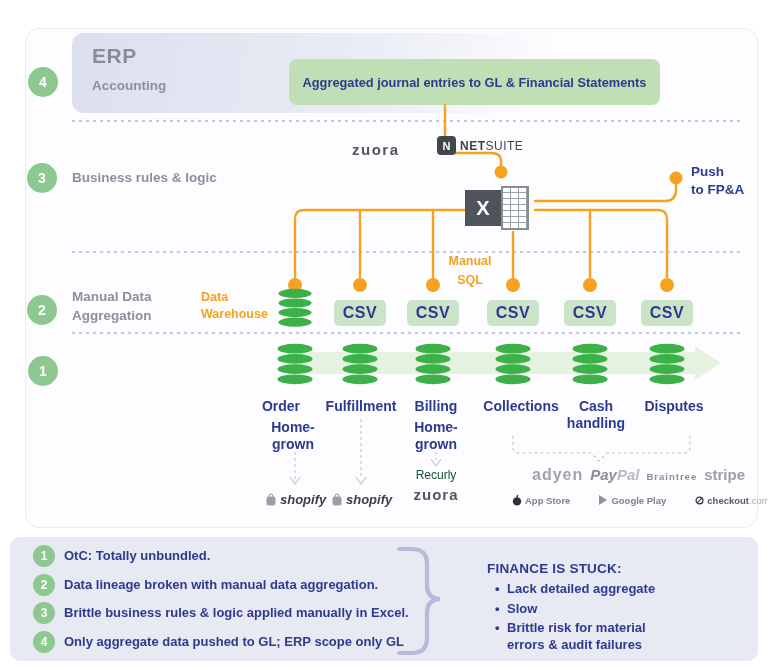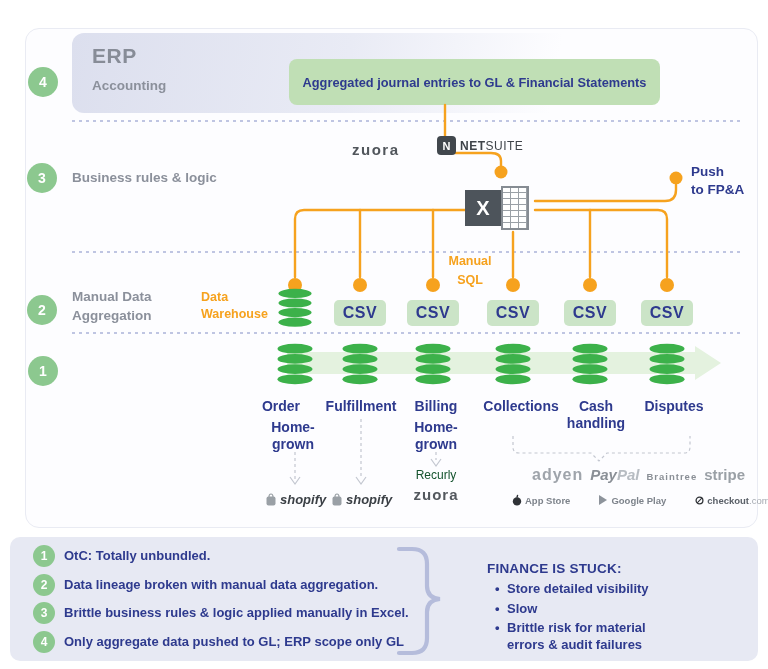--- a/index.html
+++ b/index.html
@@ -325,18 +325,18 @@
   <div class="abs item-text navy" style="left:64px; top:605px;">Brittle business rules &amp; logic applied manually in Excel.</div>
   <div class="abs num-circle item-circle" style="left:33px; top:631px;">4</div>
   <div class="abs item-text navy" style="left:64px; top:634px;">Only aggregate data pushed to GL; ERP scope only GL</div>
 
   <svg class="abs" style="left:396px; top:546px;" width="58" height="110">
     <path d="M3,3 H16 Q31,3 31,18 V40 Q31,52 44,53 Q31,54 31,66 V92 Q31,107 16,107 H3" stroke="#b5bcdb" stroke-width="4.2" fill="none" stroke-linecap="round"></path>
   </svg>
 
   <div class="abs fin-title navy">FINANCE IS STUCK:</div>
   <ul class="abs bullets">
-    <li>Store detailed visibility</li>
+    <li>Lack detailed aggregate</li>
     <li>Slow</li>
     <li>Brittle risk for material errors &amp; audit failures</li>
   </ul>
 
 </div>
 
 </body></html>

